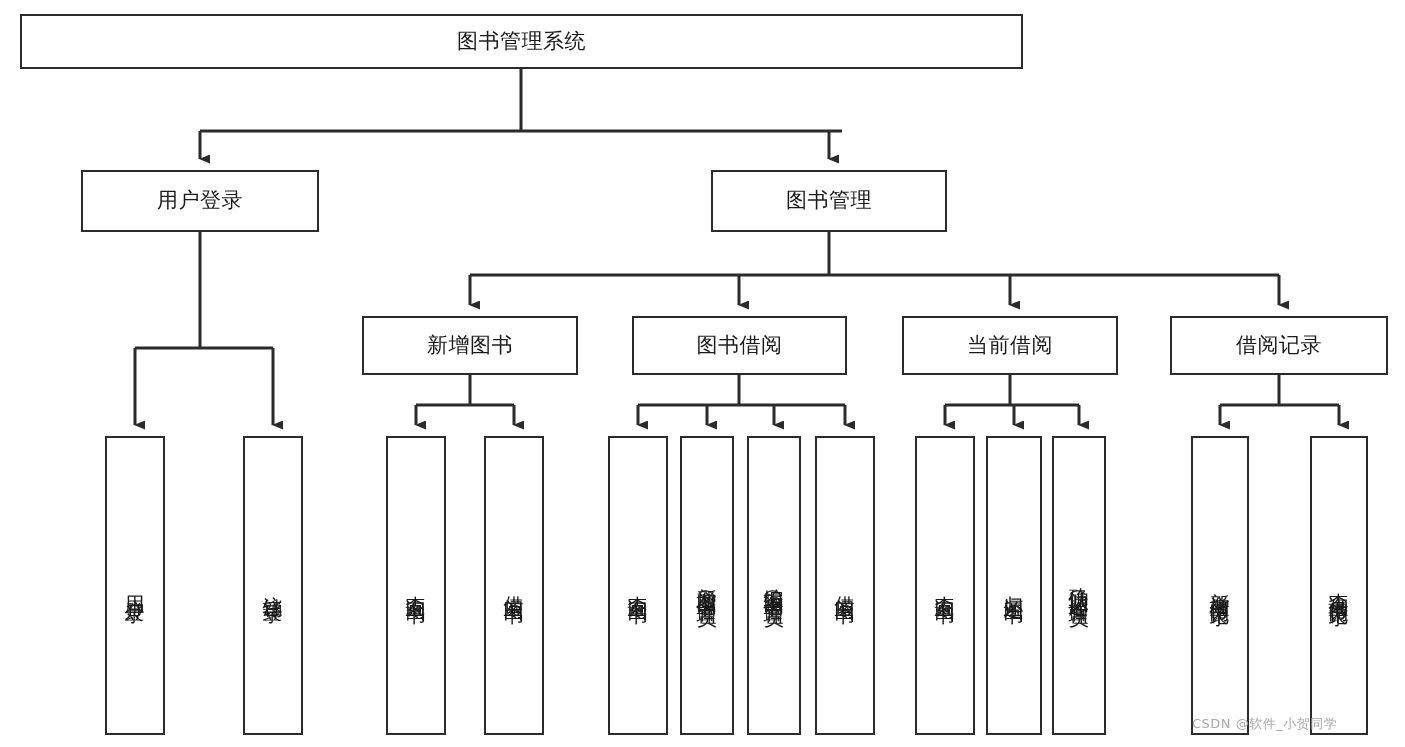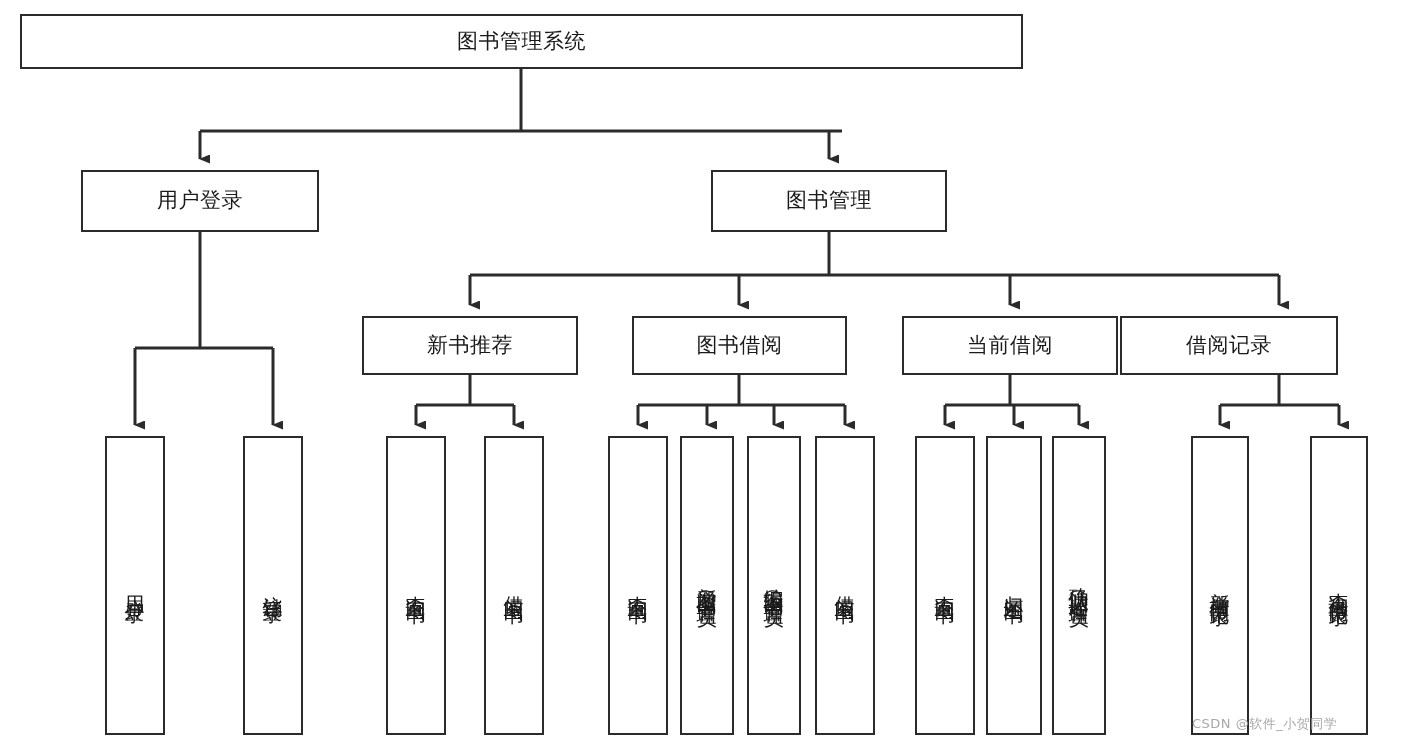--- a/index.html
+++ b/index.html
@@ -122,29 +122,29 @@
   </div>
 
   <div class="node-box level2-box" style="left:81px; top:170px; width:238px; height:62px;">
     <span class="node-label">用户登录</span>
   </div>
   <div class="node-box level2-box" style="left:711px; top:170px; width:236px; height:62px;justify-content:center;">
     <span class="node-label">图书管理</span>
   </div>
 
   <div class="node-box level3-box" style="left:362px; top:316px; width:216px; height:59px;">
-    <span class="node-label">新书推荐</span>
+    <span class="node-label">新增图书</span>
   </div>
   <div class="node-box level3-box" style="left:632px; top:316px; width:215px; height:59px;">
     <span class="node-label">图书借阅</span>
   </div>
   <div class="node-box level3-box" style="left:902px; top:316px; width:216px; height:59px;">
     <span class="node-label">当前借阅</span>
   </div>
-  <div class="node-box level3-box" style="left:1120px; top:316px; width:218px; height:59px;">
+  <div class="node-box level3-box" style="left:1170px; top:316px; width:218px; height:59px;">
     <span class="node-label">借阅记录</span>
   </div>
 
   <div class="node-box leaf-box" style="left:105px; top:436px; width:60px; height:299px;">
     <span class="node-label vertical">用户登录</span>
   </div>
   <div class="node-box leaf-box" style="left:243px; top:436px; width:60px; height:299px;">
     <span class="node-label vertical">注销登录</span>
   </div>
 

